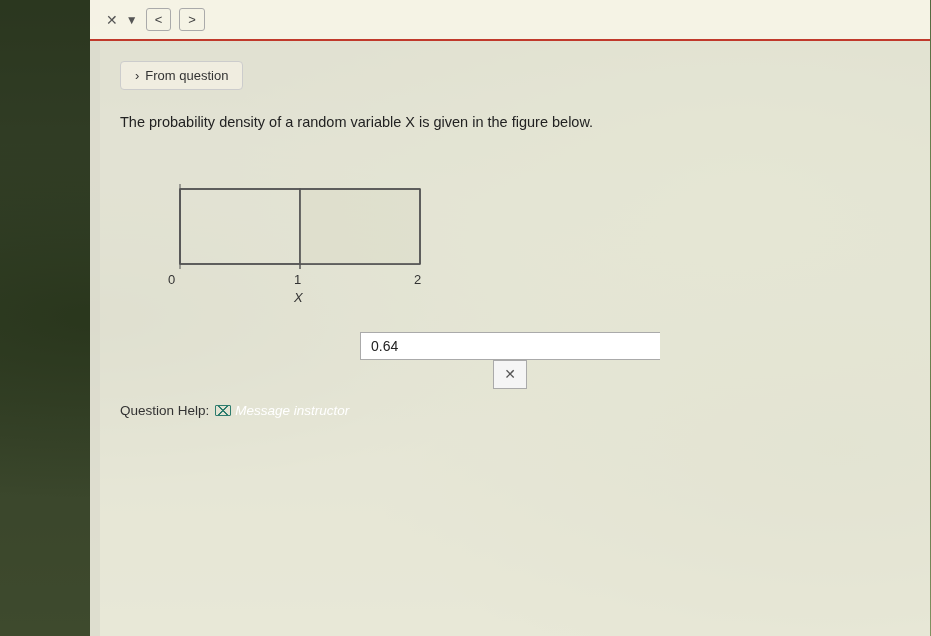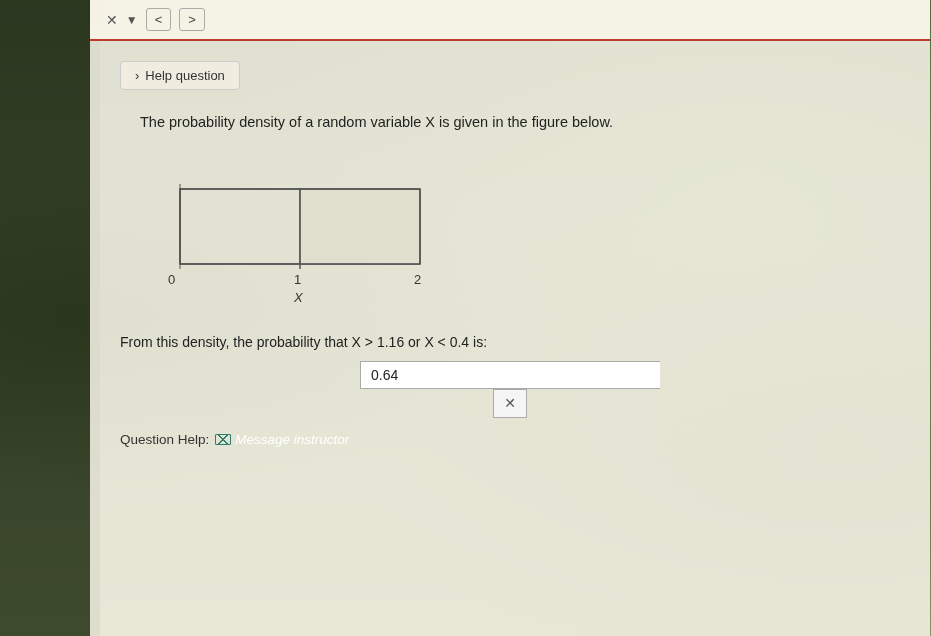--- a/index.html
+++ b/index.html
@@ -121,21 +121,20 @@
       color: #333;
       margin-bottom: 22px;
     }
 
     .question-text {
       font-family: Arial, sans-serif;
       font-size: 14.5px;
       color: #222;
       margin-bottom: 20px;
       line-height: 1.5;
-      margin-left: 20px;
     }
 
     
     .graph-container {
       margin-bottom: 18px;
       margin-left: 10px;
     }
 
     .graph-svg {
       display: block;
@@ -234,21 +233,21 @@
     <button class="dropdown-btn">▼</button>
     <button class="nav-btn">&lt;</button>
     <button class="nav-btn">&gt;</button>
   </div>
 
   <div class="content">
 
 
     <button class="next-question-btn">
       <span>›</span>
-      <span>Help question</span>
+      <span>From question</span>
     </button>
 
     <div class="question-text">The probability density of a random variable X is given in the figure below.</div>
 
     
     <div class="graph-container">
       <svg class="graph-svg" width="320" height="160">
 
         <line x1="50" y1="110" x2="290" y2="110" stroke="#555" stroke-width="1.5"></line>
 
@@ -267,21 +266,20 @@
         <line x1="170" y1="110" x2="170" y2="115" stroke="#555" stroke-width="1.5"></line>
 
         <text x="38" y="130" font-family="Arial" font-size="13" fill="#333">0</text>
         <text x="164" y="130" font-family="Arial" font-size="13" fill="#333">1</text>
         <text x="284" y="130" font-family="Arial" font-size="13" fill="#333">2</text>
 
         <text x="164" y="148" font-family="Arial" font-size="13" font-style="italic" fill="#333">X</text>
       </svg>
     </div>
 
-    <div class="answer-label">From this density, the probability that X &gt; 1.16 or X &lt; 0.4 is:</div>
 
     <div class="answer-input-row">
       <input class="answer-input" type="text" value="0.64" style="">
       <span class="answer-clear">✕</span>
     </div>
 
     <div class="question-help">
       <span>Question Help:</span>
       <a class="message-link" href="#">
         <span class="envelope-icon"></span>

